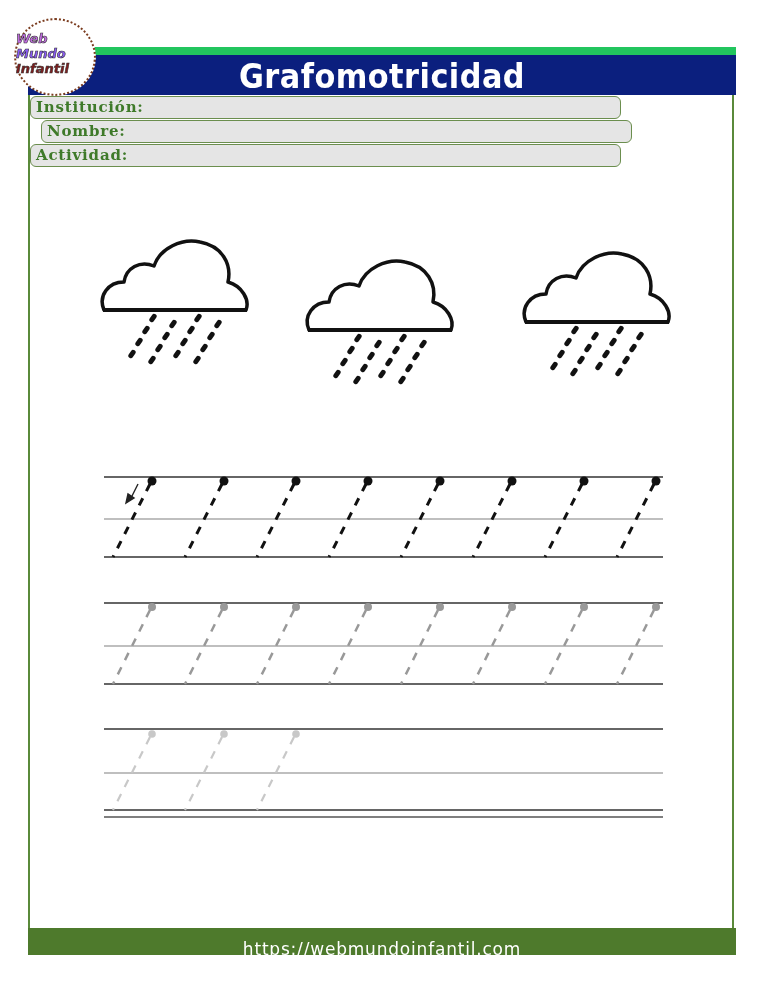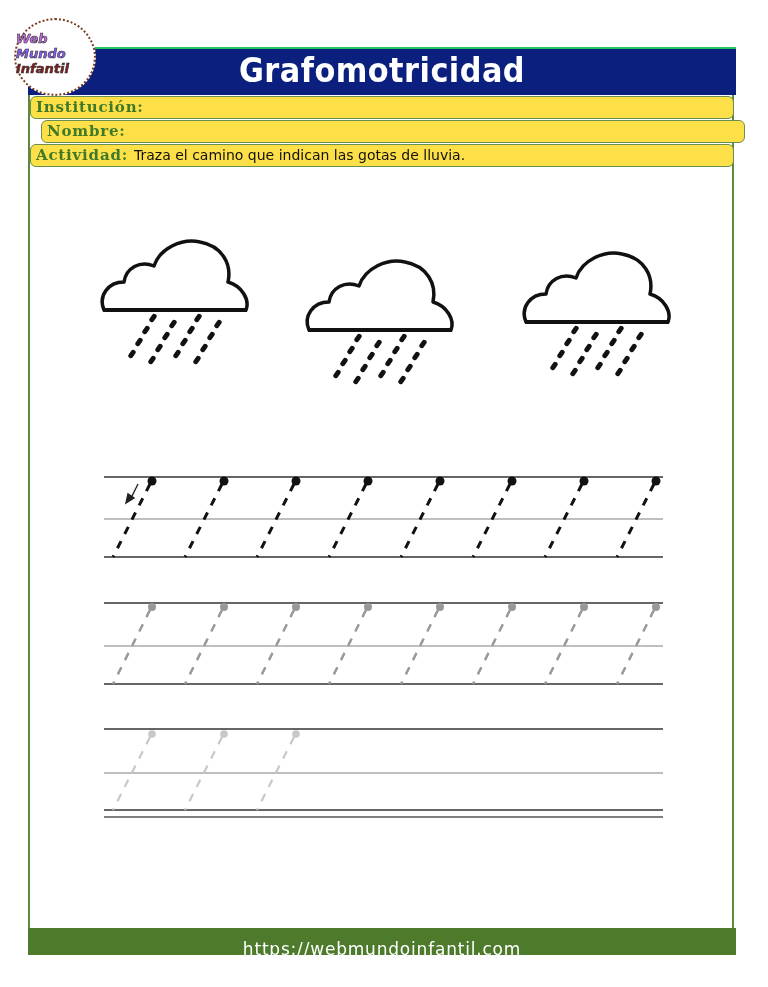--- a/index.html
+++ b/index.html
@@ -1,20 +1,20 @@
 <!DOCTYPE html>
 <html><head>
 <meta charset="utf-8">
 <style>
   html, body { margin: 0; padding: 0; background: #ffffff; }
   body { width: 768px; height: 987px; position: relative; overflow: hidden; font-family: "DejaVu Sans", sans-serif; }
   .frame { position: absolute; left: 28px; top: 47px; width: 706px; height: 907px; border: 2px solid #5a8a3a; border-top: none; box-sizing: border-box; background: #fff; }
-  .header { position: absolute; left: 28px; top: 47px; width: 708px; height: 48px; background: #0b1f7e; border-top: 2px solid #22c55e; box-sizing: border-box; }
+  .header { position: absolute; left: 28px; top: 47px; width: 708px; height: 48px; background: #0b1f7e; border-top: 8px solid #22c55e; box-sizing: border-box; }
   .title { position: absolute; left: 0; right: 0; top: 2px; text-align: center; color: #fff; font-family: "DejaVu Sans", sans-serif; font-weight: bold; font-size: 33px; letter-spacing: 0.5px; transform: scaleX(0.92); }
-  .field { position: absolute; left: 30px; width: 704px; height: 23px; border: 1px solid #6b8e4e; border-radius: 6px; box-sizing: border-box; background: #fde047; }
+  .field { position: absolute; left: 30px; width: 591px; height: 23px; border: 1px solid #6b8e4e; border-radius: 6px; box-sizing: border-box; background: #e5e5e5; }
   .field-label { position: absolute; left: 5px; top: 1px; font-family: "DejaVu Serif", serif; font-weight: bold; color: #3f7a2a; font-size: 15px; letter-spacing: 0.8px; }
   .field-value { position: absolute; top: 2px; font-family: "DejaVu Sans", sans-serif; color: #111; font-size: 14px; }
   .logo { position: absolute; left: 14px; top: 18px; width: 82px; height: 78px; border-radius: 50%; background: #fff; border: 2px dotted #7a3b1e; box-sizing: border-box; z-index: 5; }
   .logo span { position: absolute; left: 0; right: 0; text-align: left; font-family: "DejaVu Sans", sans-serif; font-weight: bold; font-style: italic; font-size: 13px; line-height: 14px; -webkit-text-stroke: 0.6px #333; }
   .footer { position: absolute; left: 28px; top: 928px; width: 708px; height: 27px; background: #4e7a2c; }
   .footer-text { position: absolute; left: 0; right: 0; top: 3px; text-align: center; color: #fff; font-size: 17px; letter-spacing: 0.8px; font-family: "DejaVu Sans", sans-serif; margin-top: 8px; }
   svg.art { position: absolute; left: 0; top: 0; }
 </style>
 </head>
 <body>
@@ -34,21 +34,20 @@
 <div class="field" style="top:96px;">
   <span class="field-label">Institución:</span>
   <span class="field-value" style="left:120px;"></span>
 </div>
 <div class="field" style="top:120px;margin-left:11px;">
   <span class="field-label">Nombre:</span>
   <span class="field-value" style="left:90px;"></span>
 </div>
 <div class="field" style="top:144px;">
   <span class="field-label">Actividad:</span>
-  <span class="field-value" style="left:103px;">Traza el camino que indican las gotas de lluvia.</span>
 </div>
 
 <svg class="art" width="768" height="987" viewBox="0 0 768 987">
   <defs>
     <g id="cloud">
       <path d="M4 72 C -2 58, 8 44, 24 44 C 26 30, 40 22, 54 28 C 60 10, 82 0, 100 4 C 122 8, 132 26, 128 44 C 142 48, 150 62, 146 72 Z" fill="#fff" stroke="#111" stroke-width="3.5" stroke-linejoin="round"></path>
       <line x1="3" y1="72" x2="147" y2="72" stroke="#111" stroke-width="4"></line>
     </g>
     <g id="drops" fill="#111">
       <g transform="rotate(-30)">

